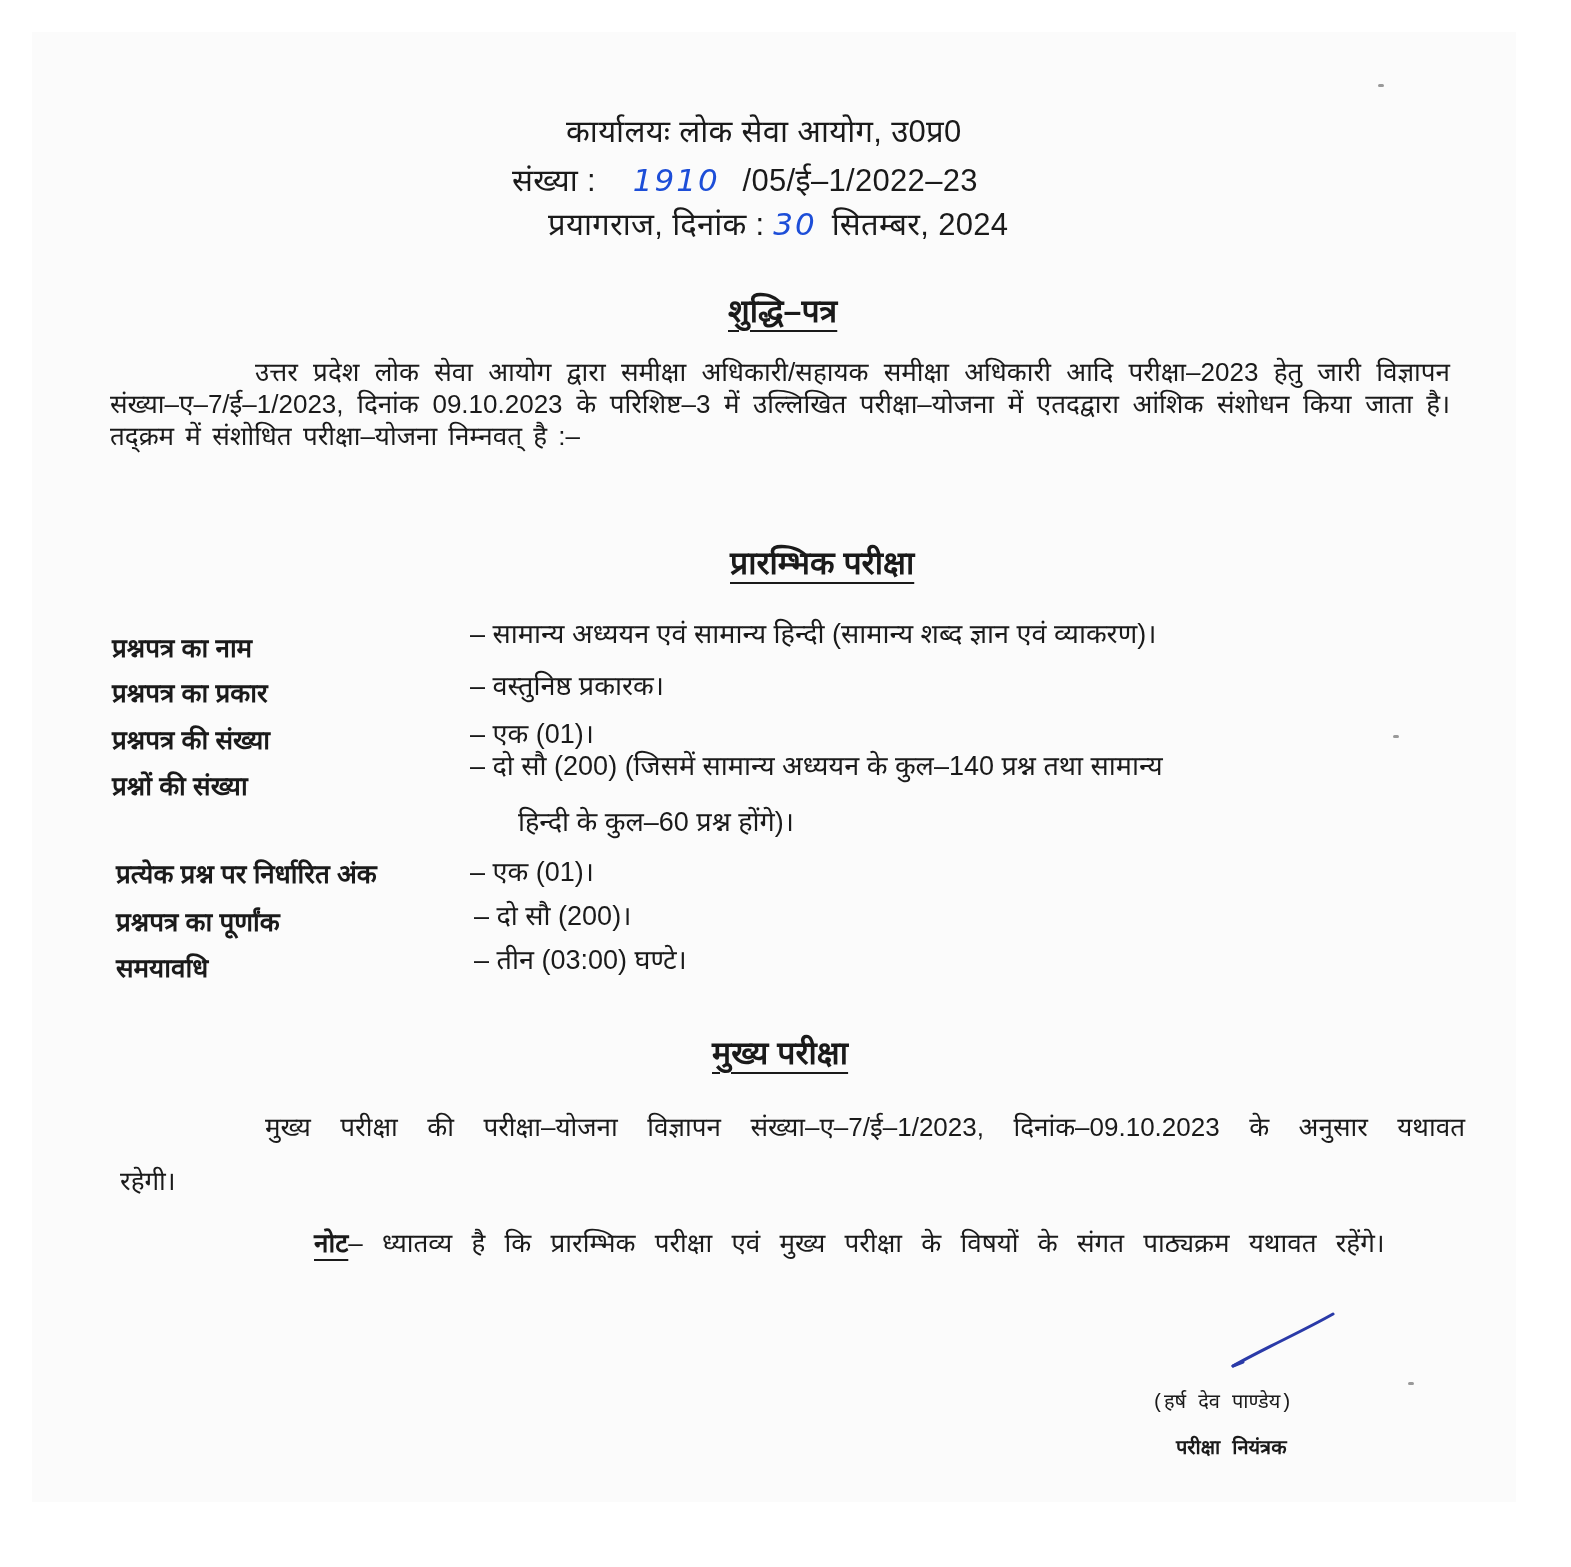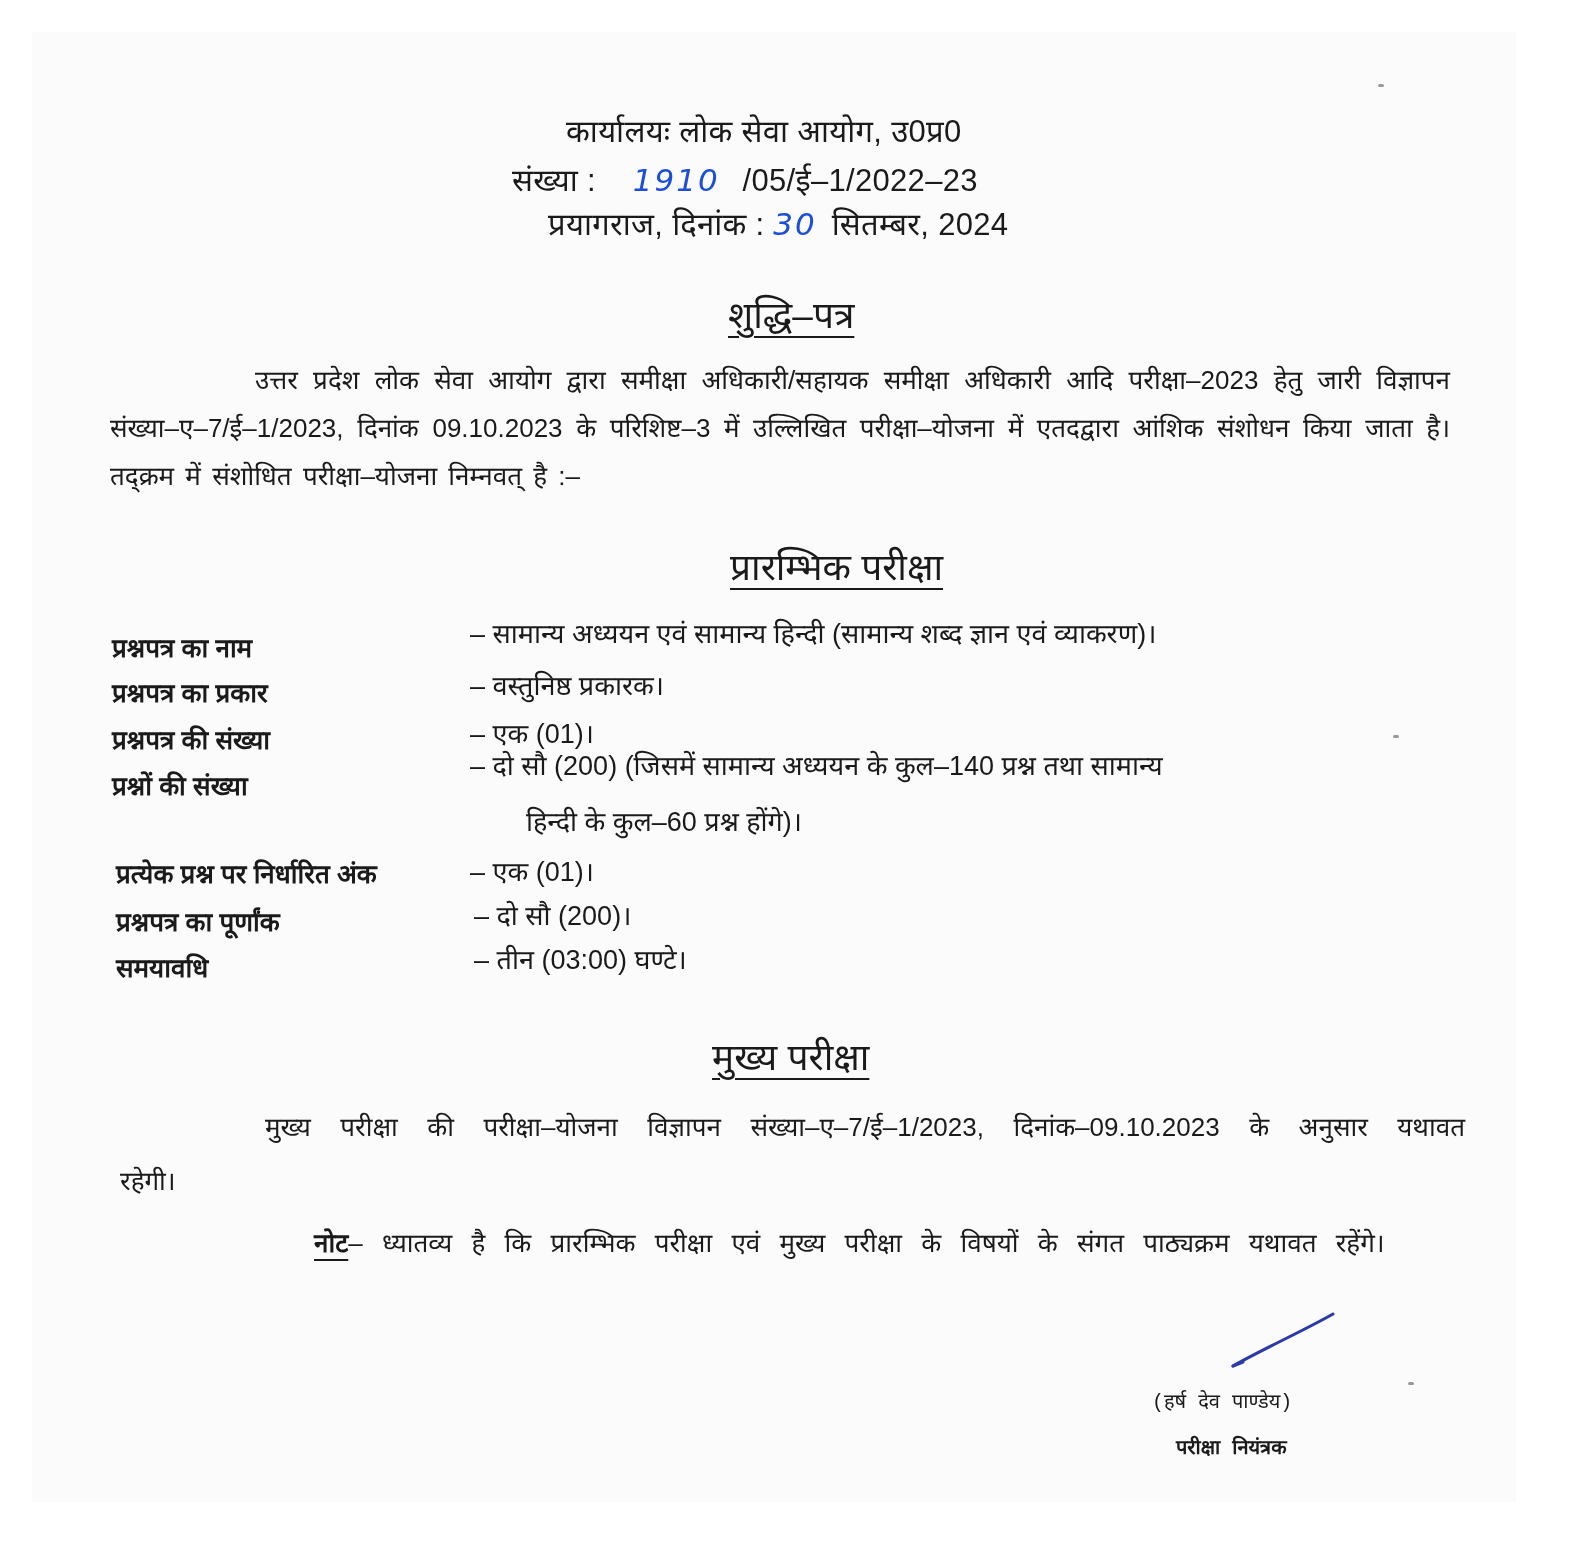--- a/index.html
+++ b/index.html
@@ -30,29 +30,29 @@
       letter-spacing: 0.3px;
     }
     .hw {
       font-family: "DejaVu Sans", sans-serif;
       color: #1d4ed8;
       font-size: 31px;
       letter-spacing: 2px;
       font-style: italic;
     }
     .heading {
-      font-size: 37px;
-      font-weight: normal;
+      font-size: 32px;
+      font-weight: bold;
       text-decoration: underline;
       text-underline-offset: 8px;
       text-decoration-thickness: 2px;
     }
     .para {
       font-size: 26px;
-      line-height: 48px;
+      line-height: 32px;
       text-align: justify;
       text-align-last: left;
       word-spacing: 4px;
     }
     .indent { text-indent: 145px; }
     .row-label {
       font-size: 26px;
       font-weight: bold;
       line-height: 40px;
     }
@@ -108,21 +108,21 @@
   <div class="abs row-value" style="left:470px; top:614px;">– सामान्य अध्ययन एवं सामान्य हिन्दी (सामान्य शब्द ज्ञान एवं व्याकरण)।</div>
 
   <div class="abs row-label" style="left:112px; top:673px;">प्रश्नपत्र का प्रकार</div>
   <div class="abs row-value" style="left:470px; top:666px;">– वस्तुनिष्ठ प्रकारक।</div>
 
   <div class="abs row-label" style="left:112px; top:720px;">प्रश्नपत्र की संख्या</div>
   <div class="abs row-value" style="left:470px; top:714px;">– एक (01)।</div>
 
   <div class="abs row-label" style="left:112px; top:766px;">प्रश्नों की संख्या</div>
   <div class="abs row-value" style="left:470px; top:746px;text-align:right;">– दो सौ (200) (जिसमें सामान्य अध्ययन के कुल–140 प्रश्न तथा सामान्य</div>
-  <div class="abs row-value" style="left:518px; top:802px;margin-left:8px;">हिन्दी के कुल–60 प्रश्न होंगे)।</div>
+  <div class="abs row-value" style="left:518px; top:802px;">हिन्दी के कुल–60 प्रश्न होंगे)।</div>
 
   <div class="abs row-label" style="left:116px; top:854px;">प्रत्येक प्रश्न पर निर्धारित अंक</div>
   <div class="abs row-value" style="left:470px; top:852px;">– एक (01)।</div>
 
   <div class="abs row-label" style="left:116px; top:902px;">प्रश्नपत्र का पूर्णांक</div>
   <div class="abs row-value" style="left:474px; top:896px;">– दो सौ (200)।</div>
 
   <div class="abs row-label" style="left:116px; top:948px;">समयावधि</div>
   <div class="abs row-value" style="left:474px; top:940px;">– तीन (03:00) घण्टे।</div>
 </div>

